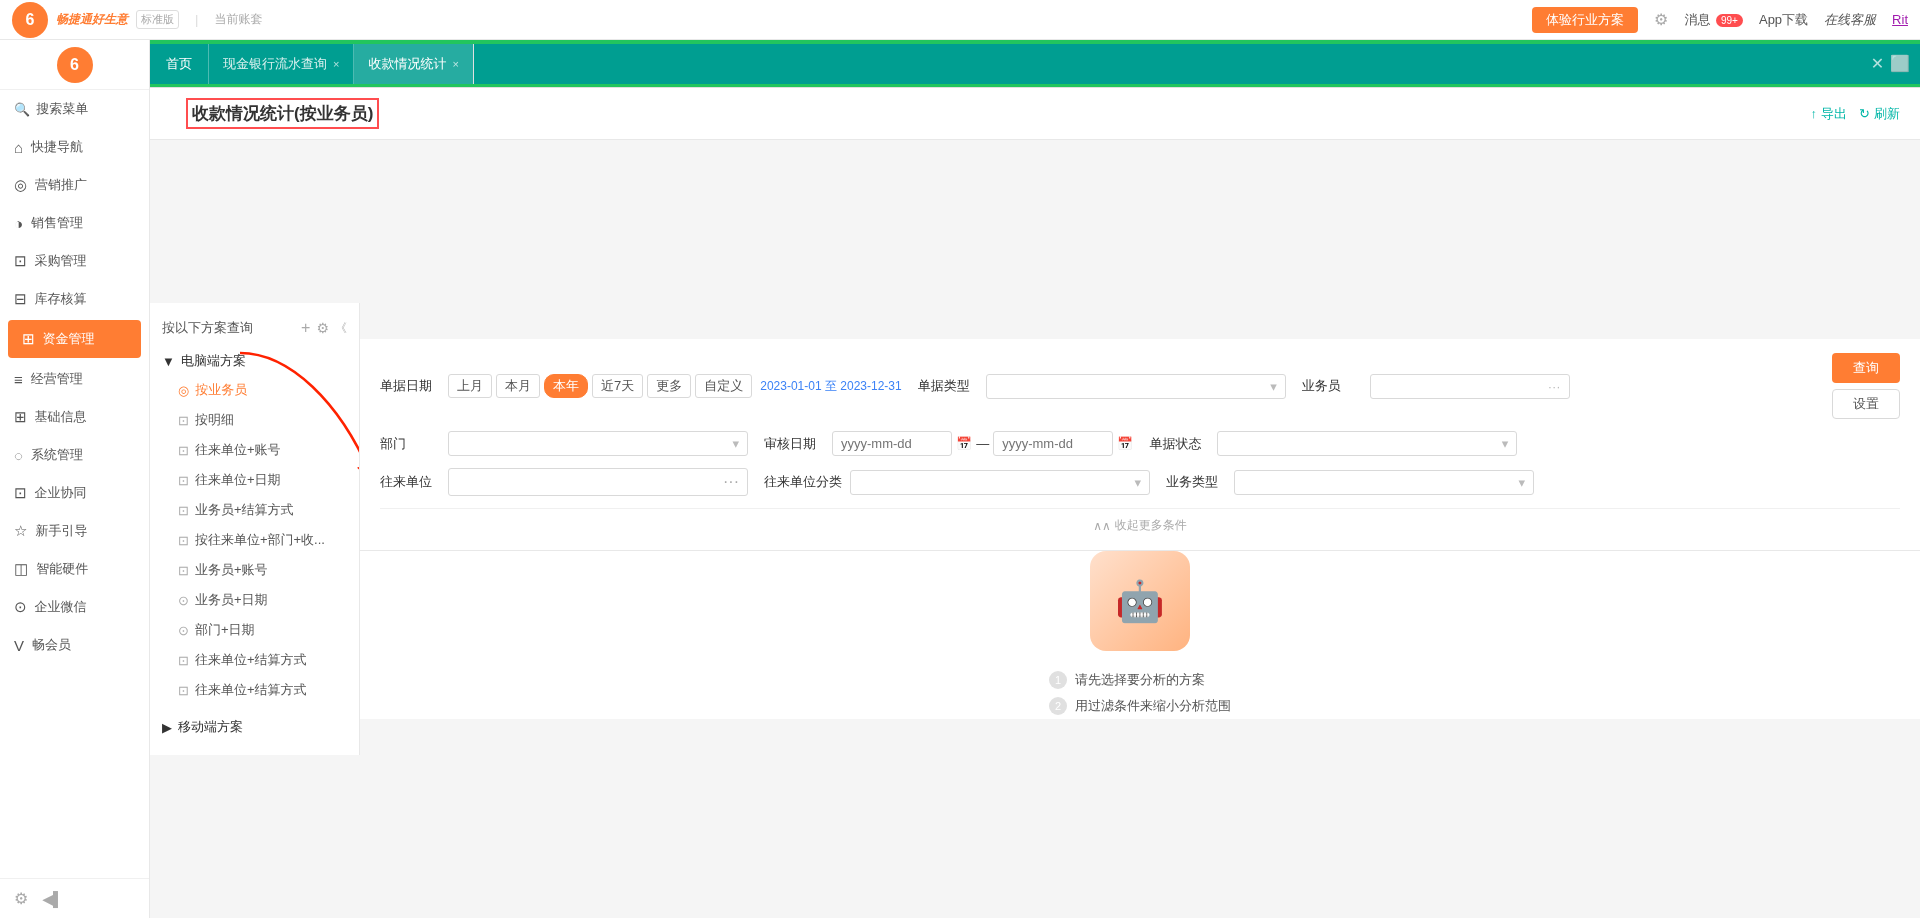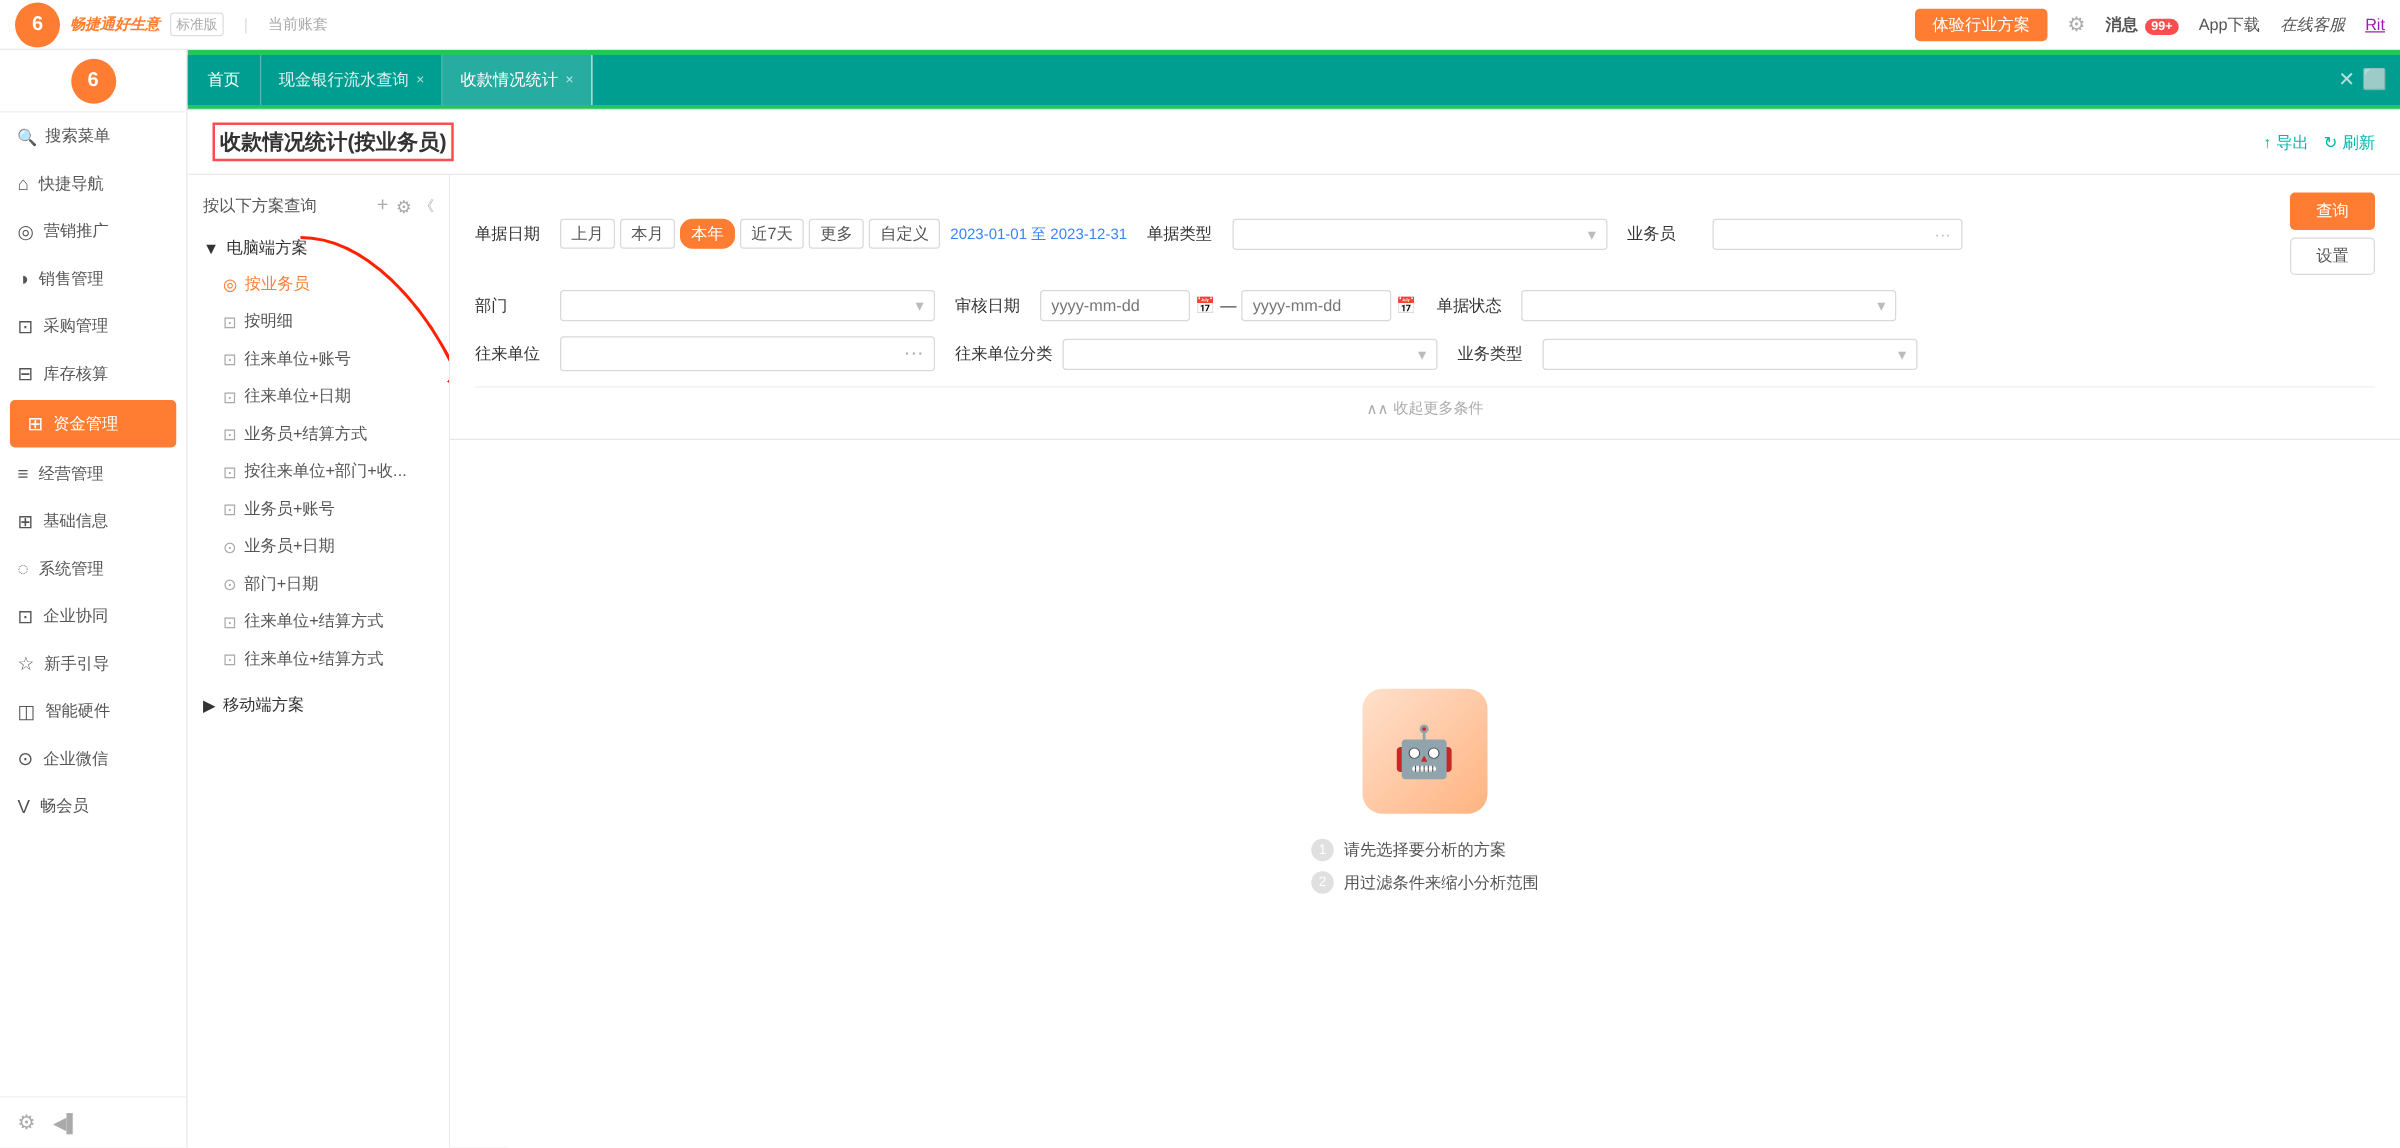--- a/index.html
+++ b/index.html
@@ -107,21 +107,21 @@
       display: flex; align-items: center; justify-content: space-between;
       border-bottom: 1px solid #e8e8e8;
     }
     .page-actions { display: flex; gap: 12px; }
     .btn-export, .btn-refresh {
       display: flex; align-items: center; gap: 4px;
       color: #00b6a7; cursor: pointer; font-size: 13px; background: none; border: none;
     }
 
     
-    .page-body { flex: 1; display: flex; overflow: hidden; background: #f5f5f5; }
+    .page-body { flex: 1; display: flex; overflow: hidden; background: #f5f5f5; align-items: center; }
 
     
     .left-panel {
       width: 210px;
       background: #fff;
       border-right: 1px solid #e8e8e8;
       padding: 10px 0;
       overflow-y: auto;
     }
     .left-panel-header {
@@ -220,37 +220,38 @@
     .teal-header {
       background: #00b6a7;
       height: 40px;
     }
 
     
     .title-box {
       border: 2px solid #ff4d4f;
       display: inline-block;
       padding: 2px 4px;
+      margin-left: 16px;
     }
   </style>
 </head>
 <body>
 
 <div class="top-bar">
   <div class="top-bar-left">
     <div class="logo-icon">6</div>
     <span style="font-size:12px;color:#ff7d33;font-weight:bold;font-style:italic;">畅捷通好生意</span>
     <span style="font-size:11px;color:#aaa;border:1px solid #ddd;border-radius:3px;padding:1px 4px;">标准版</span>
     <span style="color:#ddd;margin:0 8px;">|</span>
     <span style="color:#aaa;font-size:12px;">当前账套</span>
   </div>
   <div class="top-bar-right">
     <button class="top-bar-btn">体验行业方案</button>
     <span style="color:#aaa;cursor:pointer;font-size:16px;">⚙</span>
-    <span style="color:#555;cursor:pointer;font-weight:bold;">
+    <span style="color:#555;cursor:pointer;">
       <span>消息</span>
       <span class="badge-red">99+</span>
     </span>
     <span style="cursor:pointer;">App下载</span>
     <span style="cursor:pointer;font-style:italic;">在线客服</span>
     <span style="color:#a21caf;cursor:pointer;text-decoration:underline;">Rit</span>
   </div>
 </div>
 
 <div class="main-layout">

